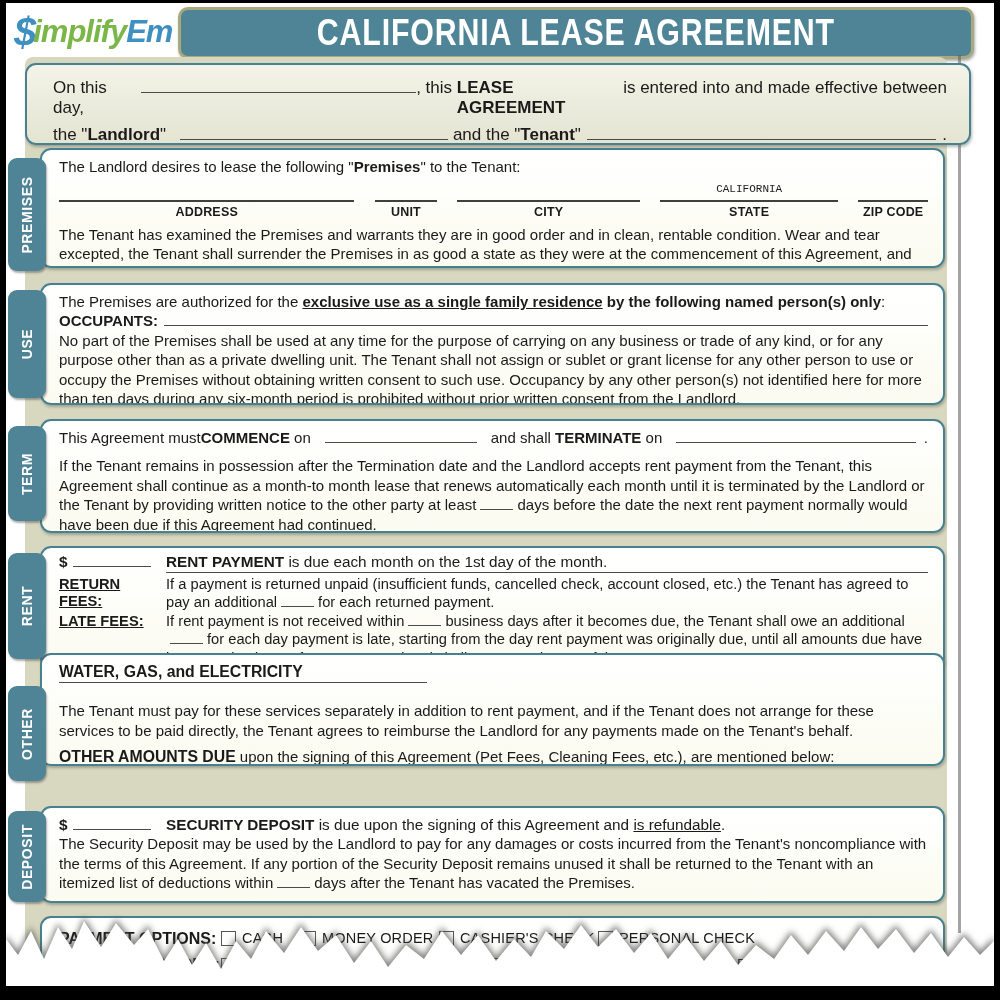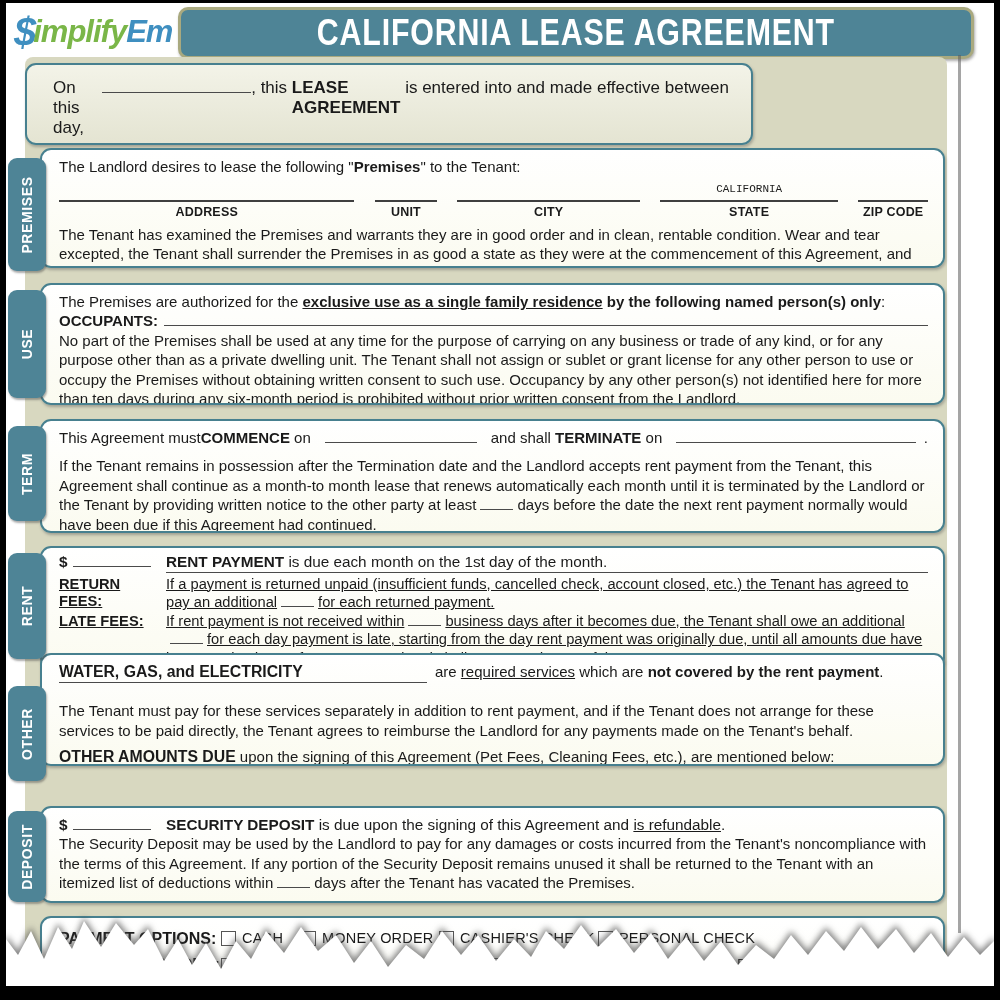--- a/index.html
+++ b/index.html
@@ -53,21 +53,21 @@
   }
   
   .box{
     position:absolute;box-sizing:border-box;
     border:2.5px solid #47808f;border-radius:11px;
     background:linear-gradient(#ffffff,#fbfbf0);
     box-shadow:1px 2px 3px rgba(80,80,80,.4);
     overflow:hidden;
   }
   .introbox{
-    left:0;top:6px;width:728px;height:82px;
+    left:0;top:6px;width:946px;height:82px;
     background:linear-gradient(#f3f3e8,#e4e4d2);
     padding:13px 22px 0 26px;
     font-size:17px;
   }
   .sec{left:15px;width:905px;padding:7px 15px 0 17px;font-size:15px;line-height:19.4px;}
   .sec-premises{top:91px;height:120px;}
   .sec-use{top:226px;height:122px;}
   .sec-term{top:362px;height:114px;}
   .sec-rent{top:489px;height:123px;line-height:17.6px;font-size:14.7px;padding-top:5px;}
   .sec-other{top:596px;height:113px;}
@@ -106,21 +106,21 @@
   }
   .flab{text-align:center;font-weight:bold;font-size:12.5px;margin-top:1px;letter-spacing:.2px;}
   .f-address{width:34%;}
   .f-unit{width:7.2%;}
   .f-city{width:21%;}
   .f-state{width:20.5%;}
   .f-zip{width:8%;}
   
   .rrow{display:flex;align-items:baseline;}
   .rlab{flex:0 0 107px;font-weight:bold;text-decoration:underline;}
-  .rtxt{flex:1 1 auto;text-decoration:underline;}
+  .rtxt{flex:1 1 auto;}
   .dollarcell{flex:0 0 107px;display:flex;align-items:baseline;}
   .bl-money{width:78px;margin-left:5px;}
   .titleunder{flex:1 1 auto;border-bottom:1.6px solid #4a4a4a;padding-bottom:1px;}
   
   .optrow{display:flex;align-items:center;margin-bottom:7px;}
   .optlabel{font-weight:bold;font-size:16px;flex:0 0 162px;}
   .opt{display:flex;align-items:center;margin-right:0;}
   .chk{
     display:inline-block;width:13px;height:13px;
     border:1.6px solid #555;background:#fff;margin-right:6px;flex:0 0 auto;
@@ -251,21 +251,20 @@
         <span class="rlab">LATE FEES:</span>
         <span class="rtxt">
           <span>If rent payment is not received within</span><span class="bl bl-sm"></span><span>business days after it becomes due, the Tenant shall owe an additional</span><span class="bl bl-sm"></span><span>for each day payment is late, starting from the day rent payment was originally due, until all amounts due have been received.  Late fees are capped and shall not exceed</span><span class="bl bl-sm"></span><span>of the Rent Payment.</span>
         </span>
       </div>
     </div>
 
     <div class="box sec sec-other">
       <div class="flexline">
         <span class="titleunder b" style="flex:0 0 368px;font-size:15.8px;"><span>WATER, GAS, and ELECTRICITY</span></span>
-        <span style="margin-left:8px;"><span>are </span><span class="u">required services</span><span> which are </span><span class="b">not covered by the rent payment</span><span>.</span></span>
       </div>
       <div style="margin-top:18px;">The Tenant must pay for these services separately in addition to rent payment, and if the Tenant does not arrange for these services to be paid directly, the Tenant agrees to reimburse the Landlord for any payments made on the Tenant's behalf.</div>
       <div style="margin-top:7px;">
         <span class="b" style="font-size:15.8px;">OTHER AMOUNTS DUE</span><span> upon the signing of this Agreement (Pet Fees, Cleaning Fees, etc.), are mentioned below:</span>
       </div>
 
     </div>
 
     <div class="box sec sec-deposit">
       <div class="rrow" style="font-size:15.3px;">

